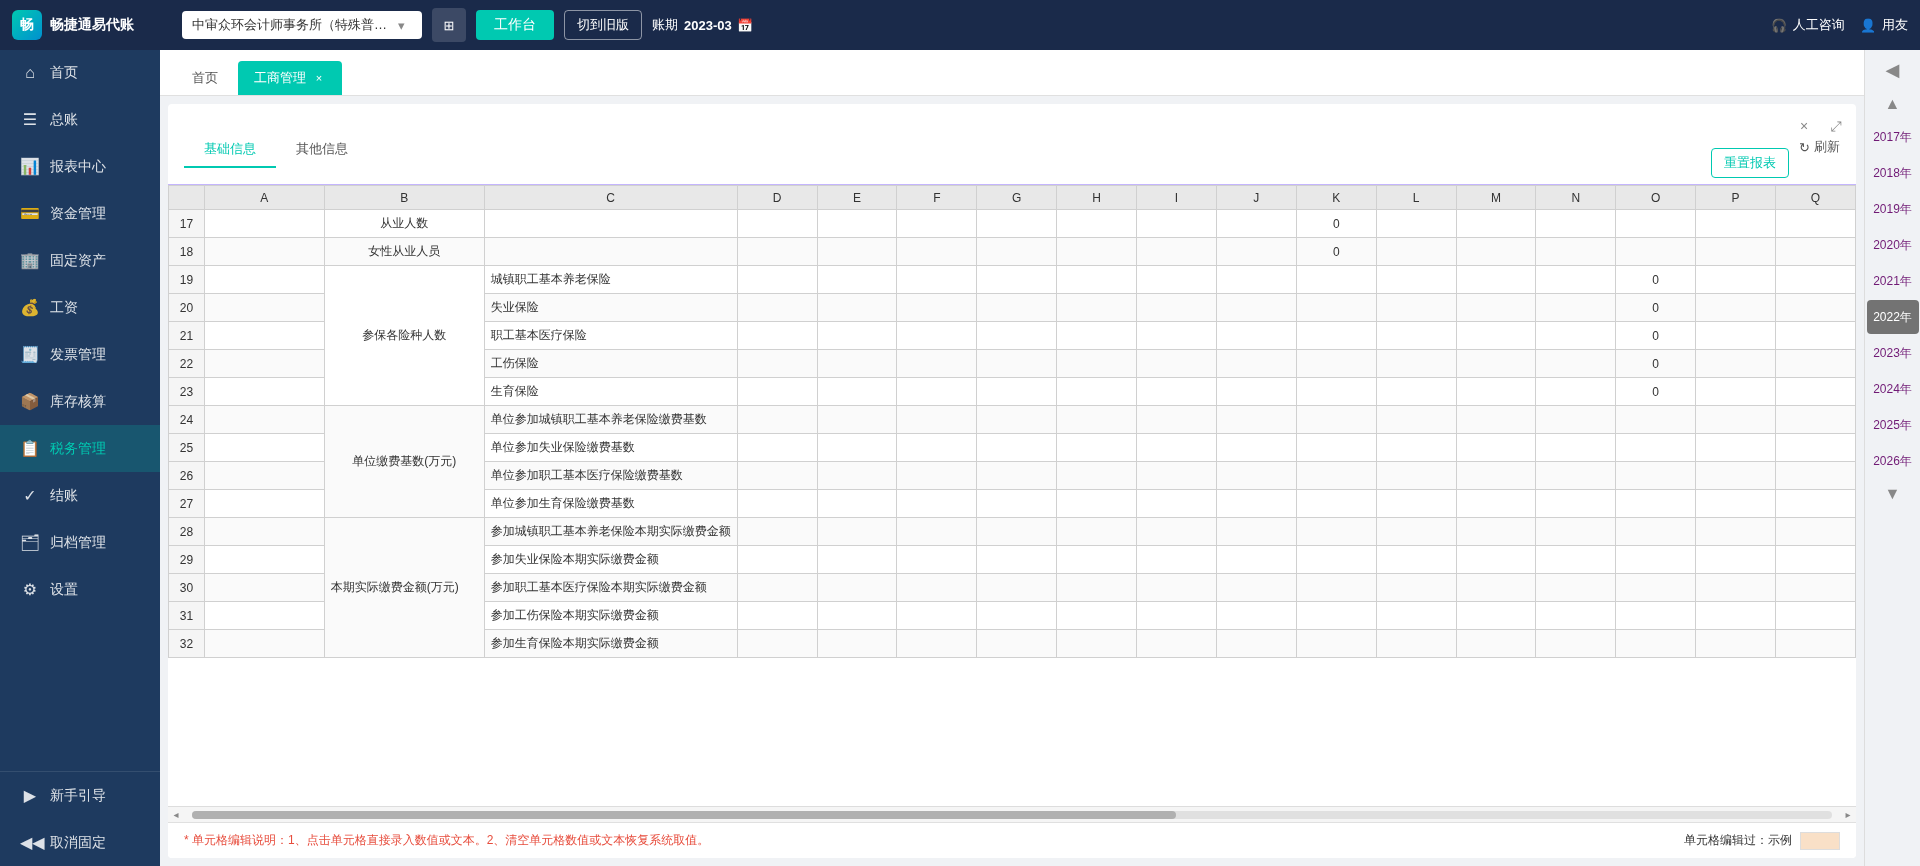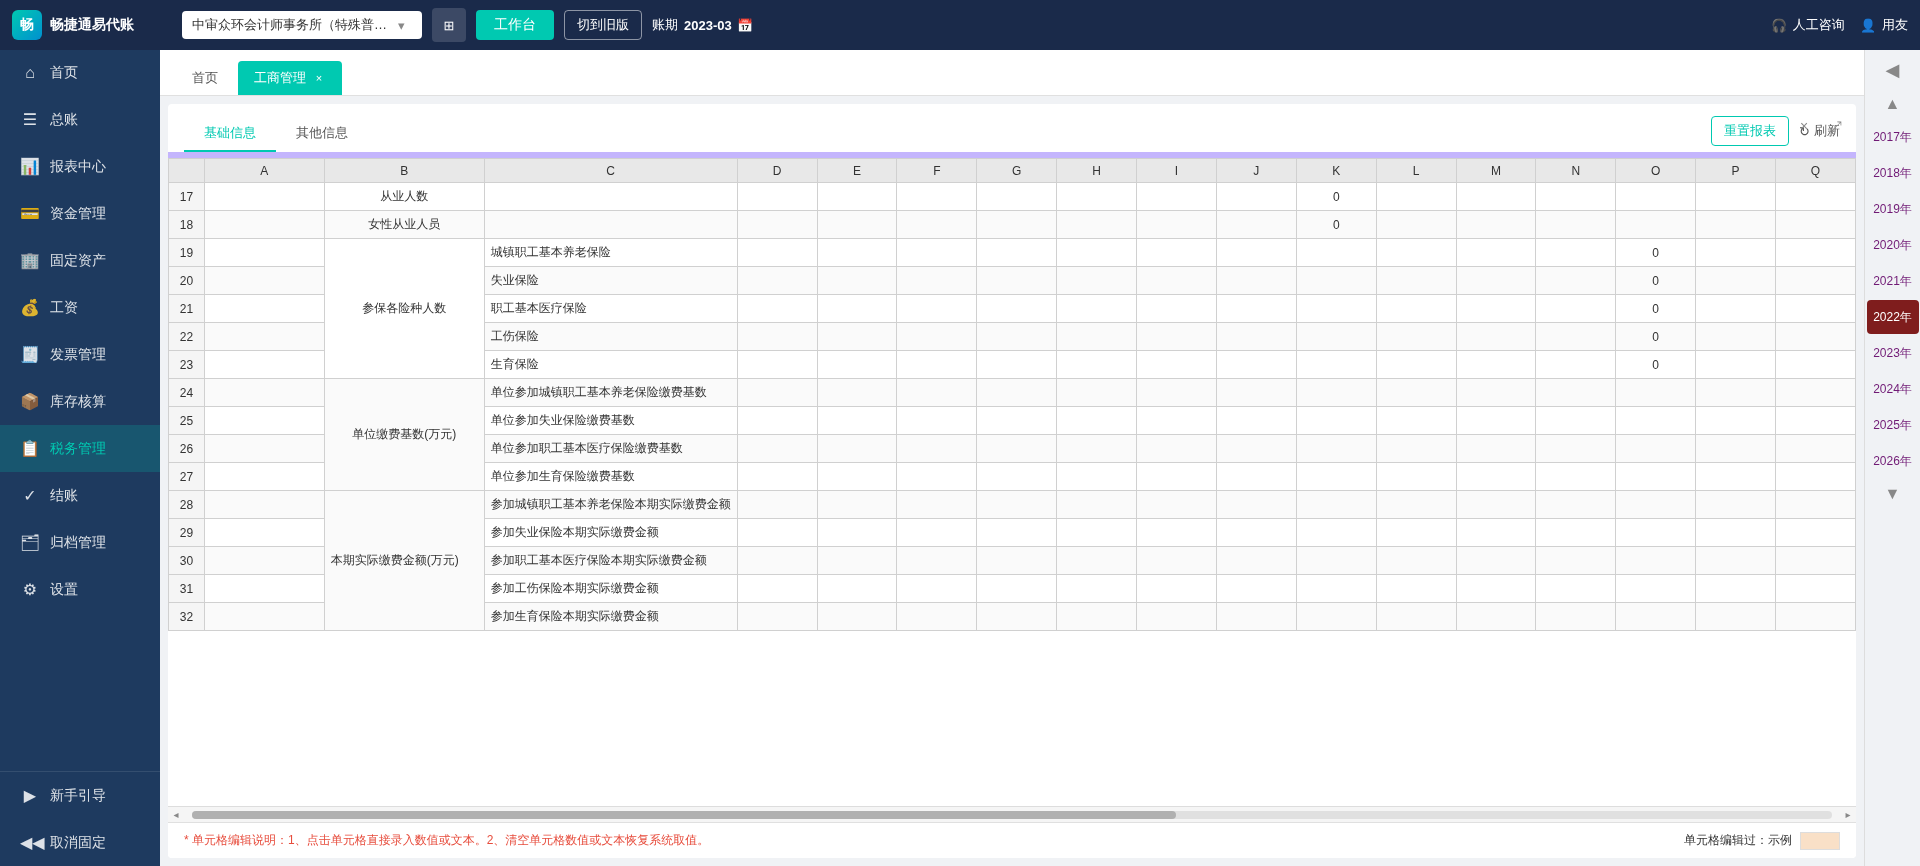--- a/index.html
+++ b/index.html
@@ -174,21 +174,21 @@
       background: #fff;
       margin: 8px;
       border-radius: 4px;
     }
 
     
     .sub-tab-bar {
       display: flex;
       align-items: center;
       padding: 12px 16px 0;
-      border-bottom: 6px solid #c4b5fd;
+      border-bottom: 1px solid #c4b5fd;
       justify-content: space-between;
     }
     .sub-tabs {
       display: flex;
       gap: 0;
     }
     .sub-tab {
       padding: 8px 20px;
       font-size: 13px;
       cursor: pointer;
@@ -206,20 +206,21 @@
       margin-bottom: 6px;
     }
     .reset-btn {
       border: 1px solid #00c9b1;
       background: white;
       color: #00c9b1;
       border-radius: 4px;
       padding: 5px 12px;
       cursor: pointer;
       font-size: 13px;
+      margin-top: 32px;
     }
     .refresh-btn {
       background: transparent;
       border: none;
       color: #555;
       cursor: pointer;
       font-size: 13px;
       display: flex;
       align-items: center;
       gap: 4px;
@@ -366,21 +367,21 @@
       height: 34px;
       display: flex;
       align-items: center;
       justify-content: center;
       font-size: 12px;
       color: #701a75;
       cursor: pointer;
       border-radius: 4px;
       margin: 2px;
     }
-    .year-item.active { background: #7f1d1d; color: white; border-radius: 4px; }
+    .year-item.active { background: #737373; color: white; border-radius: 4px; }
     .year-nav-btn {
       width: 52px;
       height: 28px;
       display: flex;
       align-items: center;
       justify-content: center;
       cursor: pointer;
       color: #888;
       font-size: 16px;
     }

